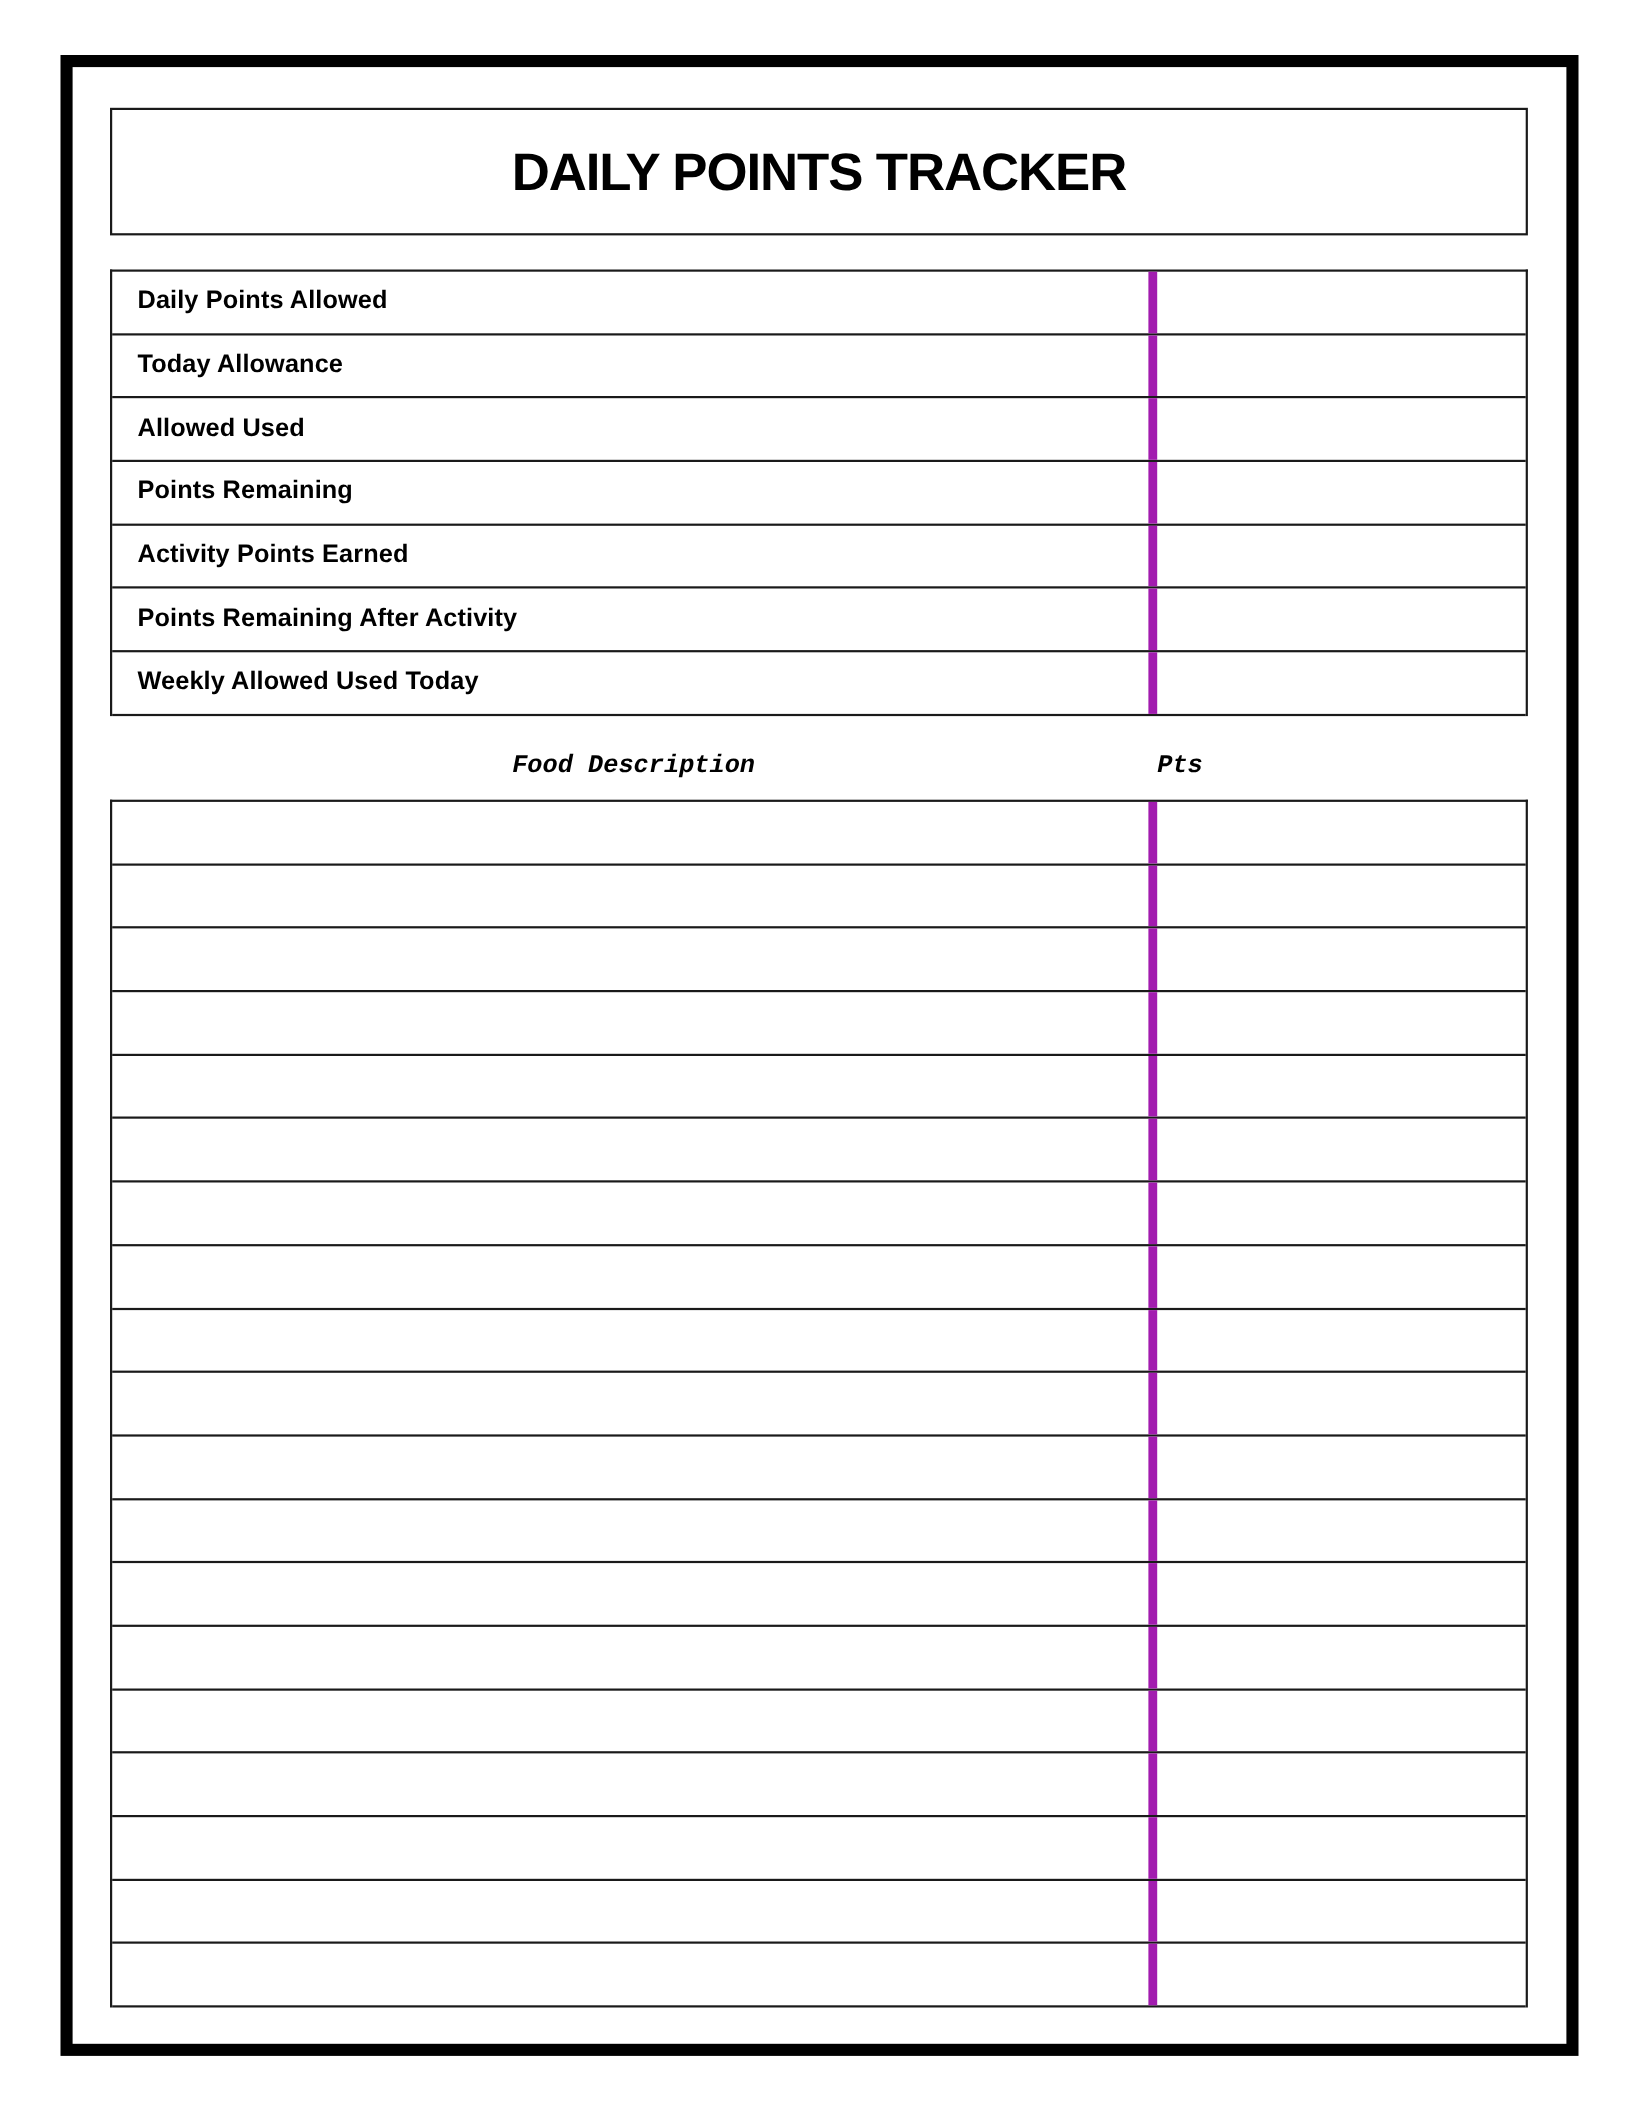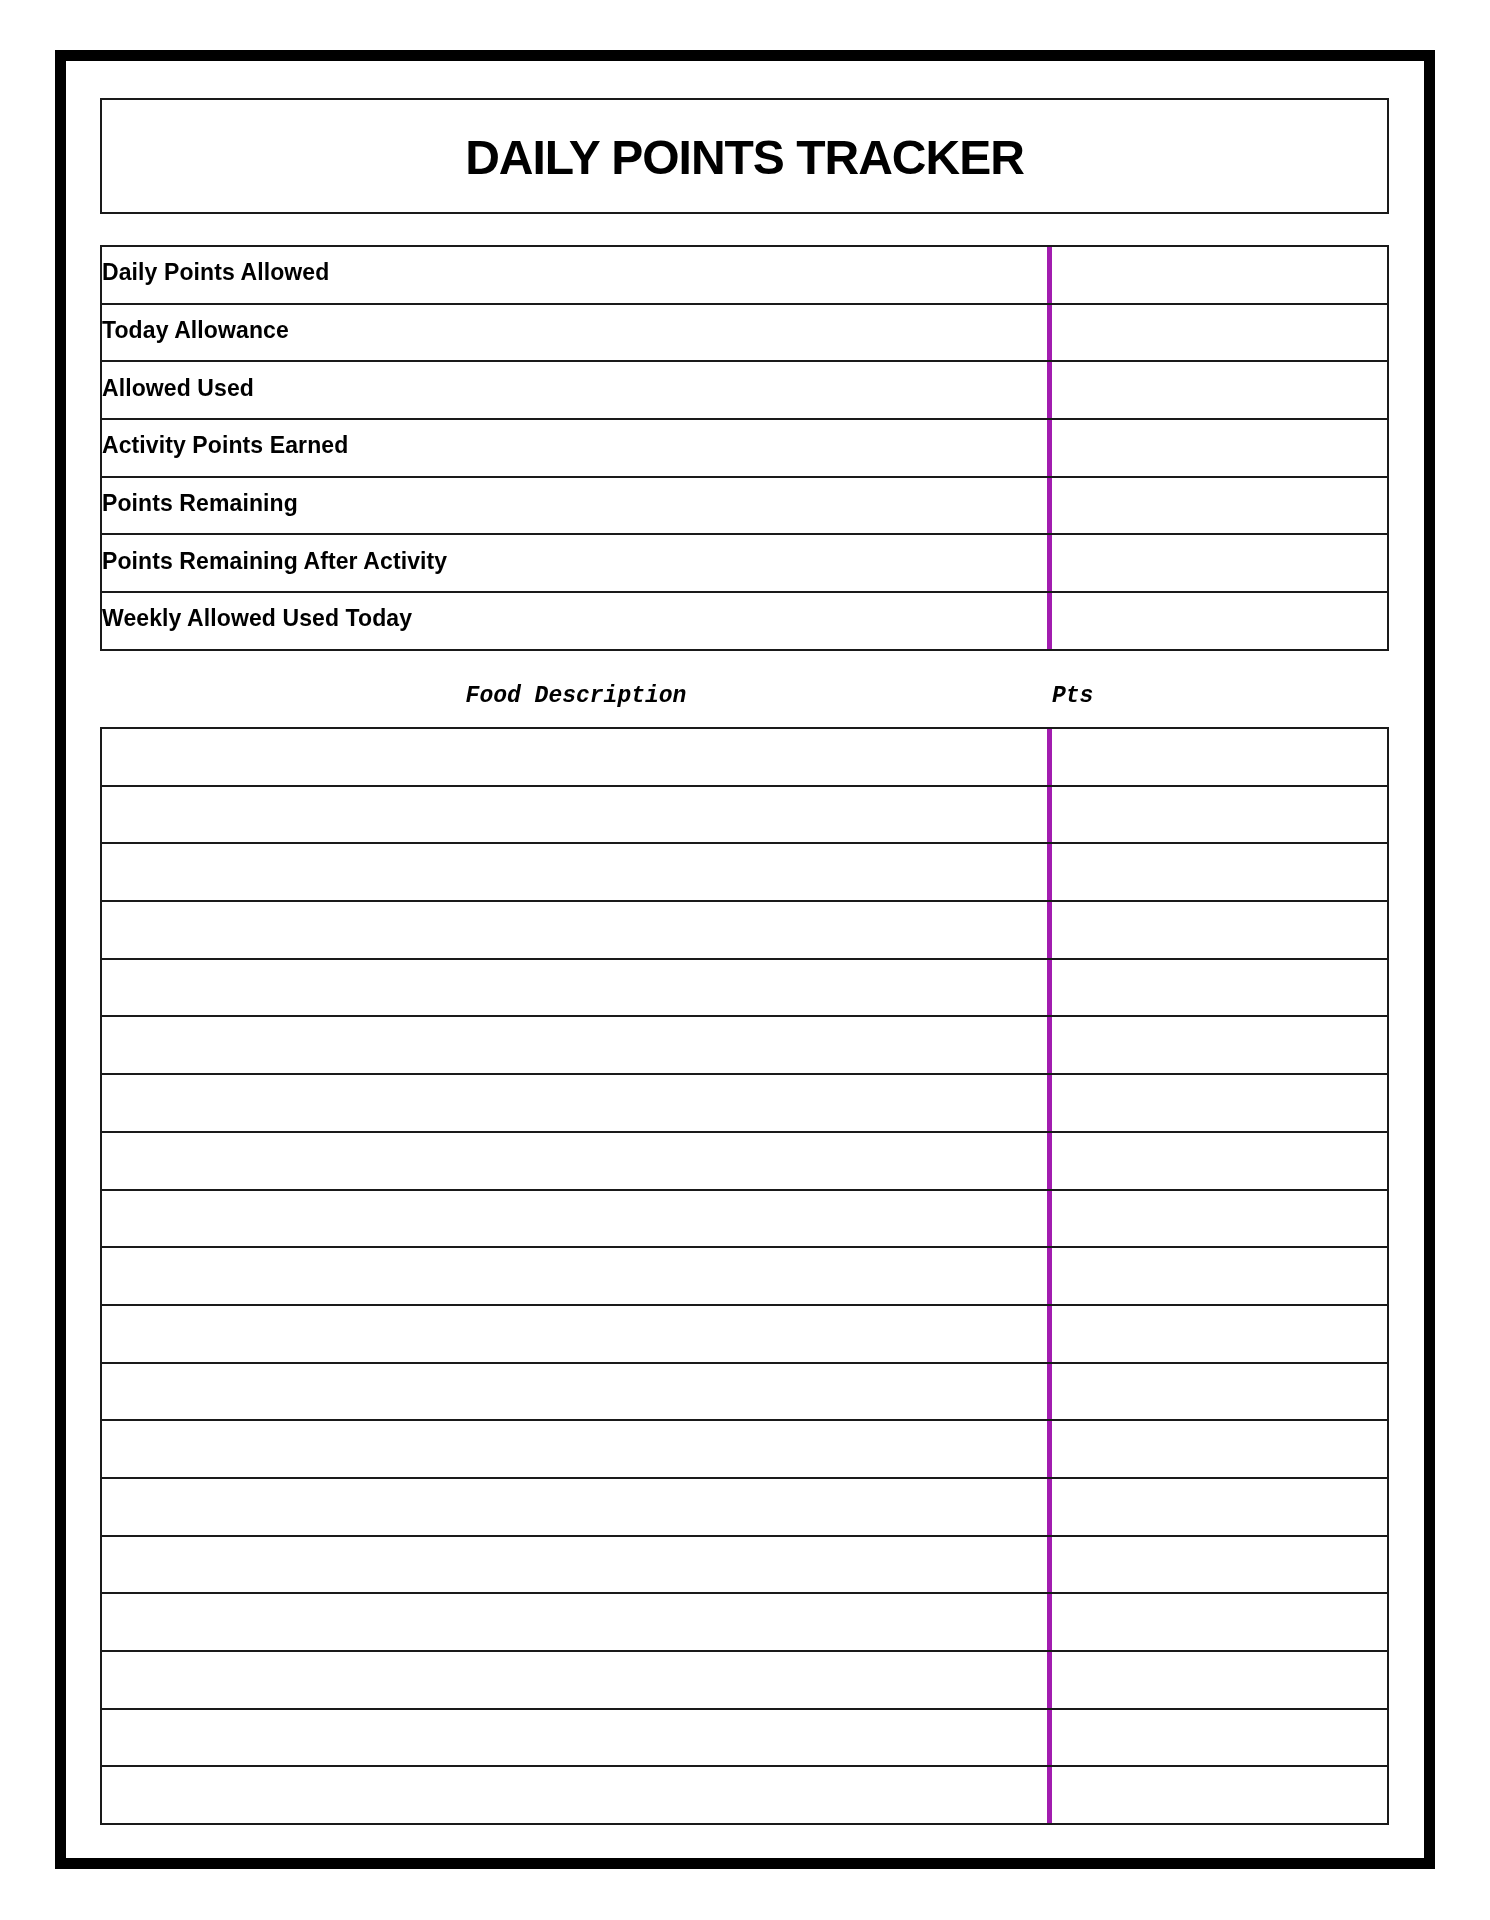--- a/index.html
+++ b/index.html
@@ -6,22 +6,22 @@
   body { width: 1490px; height: 1920px; position: relative; overflow: hidden;
          font-family: "Liberation Sans", "DejaVu Sans", sans-serif; color: #000; }
   .outer-frame { position: absolute; left: 55px; top: 50px; width: 1358px; height: 1797px;
                  border: 11px solid #000; }
   .title-box { position: absolute; left: 100px; top: 98px; width: 1285px; height: 112px;
                border: 2px solid #1a1a1a; display: flex; align-items: center; justify-content: center; }
   .title-text { font-weight: 900; font-size: 48px; letter-spacing: -1px; line-height: 1;
                 font-family: "Liberation Sans", sans-serif; transform: scaleX(1.0); margin-top: 4px; }
   .grid { position: absolute; left: 100px; width: 1285px; border: 2px solid #1a1a1a; border-bottom: none; }
   .grid .row { display: flex; border-bottom: 2px solid #1a1a1a; box-sizing: border-box; }
-  .grid .cell-left { width: 950px; border-right: 5px solid #a21caf; box-sizing: border-box;
-                     display: flex; align-items: center; padding-bottom: 4px; }
+  .grid .cell-left { width: 950px; border-right: 8px solid #a21caf; box-sizing: border-box;
+                     display: flex; align-items: center; padding-left: 23px; padding-bottom: 4px; }
   .grid .cell-right { flex: 1; }
   .info-grid { top: 245px; }
   .info-grid .row { height: 57.7px; }
   .info-label { font-weight: 700; font-size: 23px; letter-spacing: 0.1px; }
   .food-header { position: absolute; left: 100px; top: 668px; width: 1289px; height: 56px; display: flex; }
   .food-header .h-left { width: 952px; text-align: center; }
   .food-header .h-right { flex: 1; }
   .food-header span { font-weight: 700; font-style: italic; font-size: 23px; line-height: 56px; font-family: Liberation Mono, monospace; }
   .food-grid { top: 727px; }
   .food-grid .row { height: 57.7px; }
@@ -49,27 +49,27 @@
     <div class="cell-right"></div>
   </div>
   <div class="row">
     <div class="cell-left">
         <span class="info-label">Allowed Used</span>
       </div>
     <div class="cell-right"></div>
   </div>
   <div class="row">
     <div class="cell-left">
-        <span class="info-label">Activity Points Earned</span>
+        <span class="info-label">Points Remaining</span>
       </div>
     <div class="cell-right"></div>
   </div>
   <div class="row">
     <div class="cell-left">
-        <span class="info-label">Points Remaining</span>
+        <span class="info-label">Activity Points Earned</span>
       </div>
     <div class="cell-right"></div>
   </div>
   <div class="row">
     <div class="cell-left">
         <span class="info-label">Points Remaining After Activity</span>
       </div>
     <div class="cell-right"></div>
   </div>
   <div class="row">

